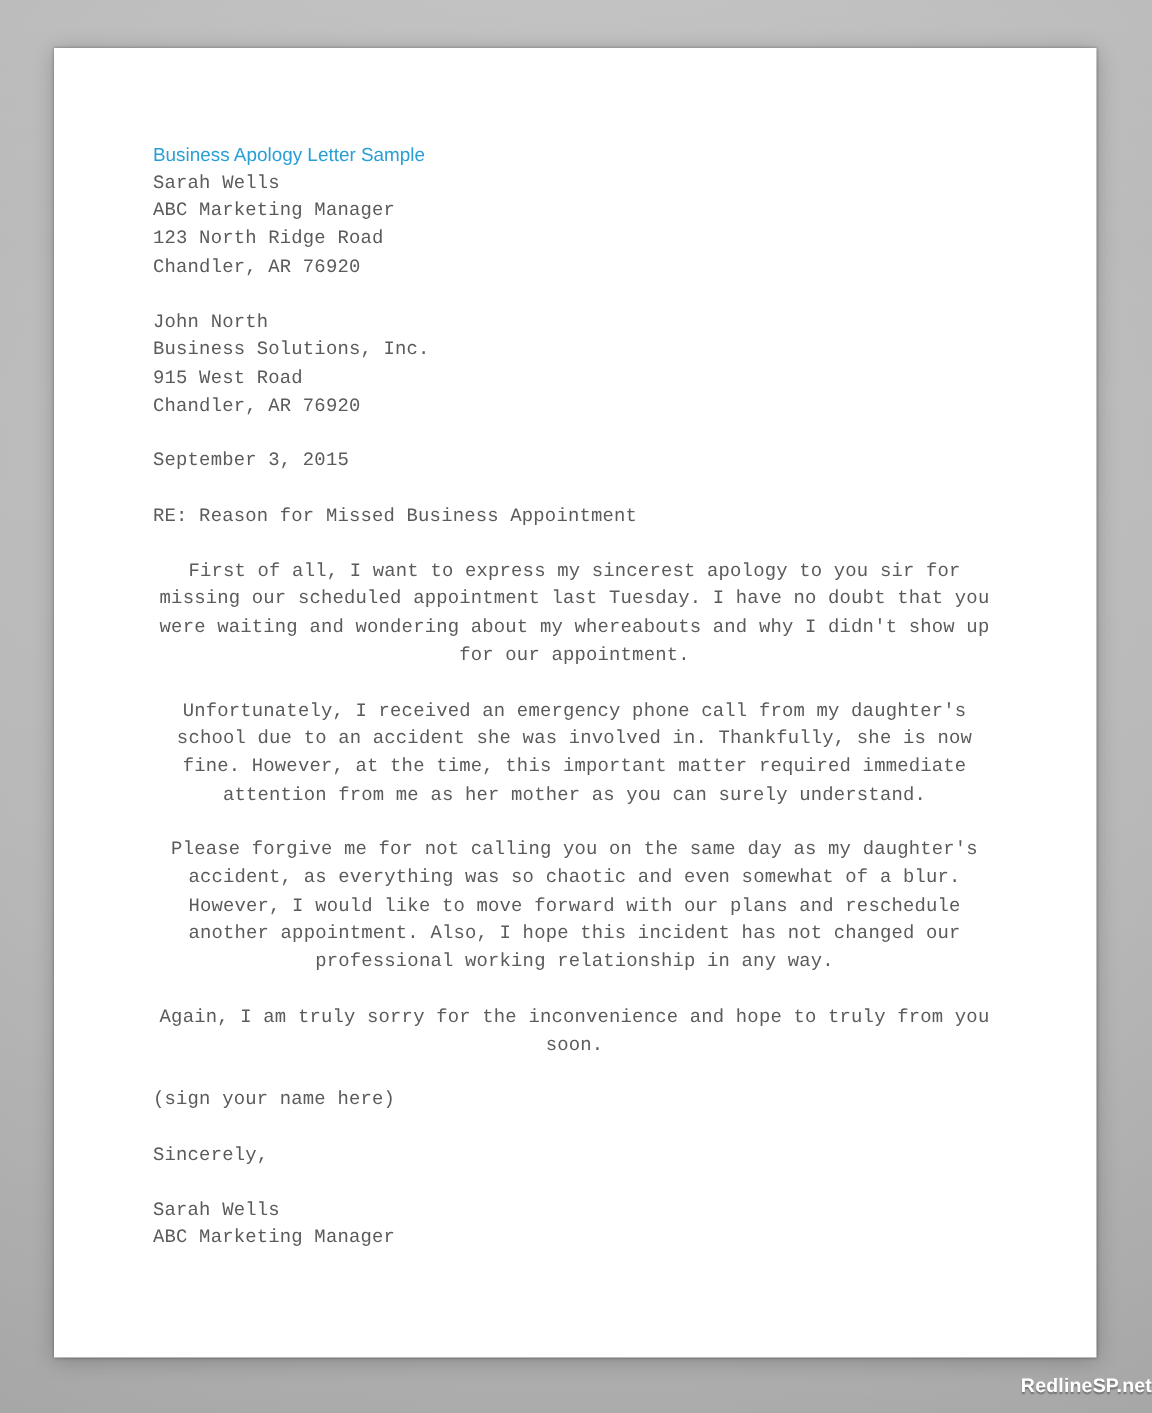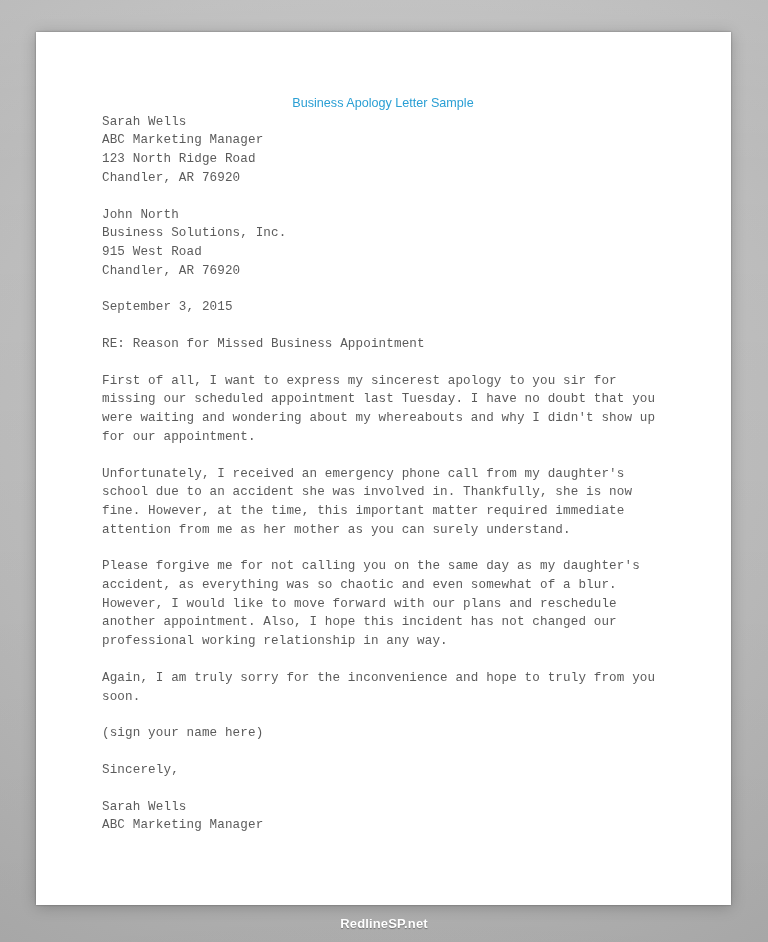--- a/index.html
+++ b/index.html
@@ -61,41 +61,40 @@
     margin: 0;
     color: #5b5b5b;
     font-size: 12.6px;
     line-height: 18.7px;
     letter-spacing: 0.01em;
     white-space: pre-wrap;
     font-family: Liberation Mono, monospace;
   }
 
   .para {
-    text-align: left;
+    text-align: center;
   }
 
   #letter-title {
     color: #2a9fd4;
     font-size: 12.6px;
     line-height: 18.7px;
     margin: 0;
-    text-align: center;
   }
 
   
   #footer-watermark {
     position: absolute;
     left: 0;
     right: 0;
     bottom: 0;
     height: 37px;
     display: flex;
     align-items: center;
-    justify-content: center;
+    justify-content: flex-end;
     pointer-events: none;
   }
 
   #watermark-text {
     color: #ffffff;
     font-size: 13px;
     font-weight: bold;
     letter-spacing: 0.01em;
     text-shadow: 0 1px 1px rgba(0,0,0,0.35);
   }

